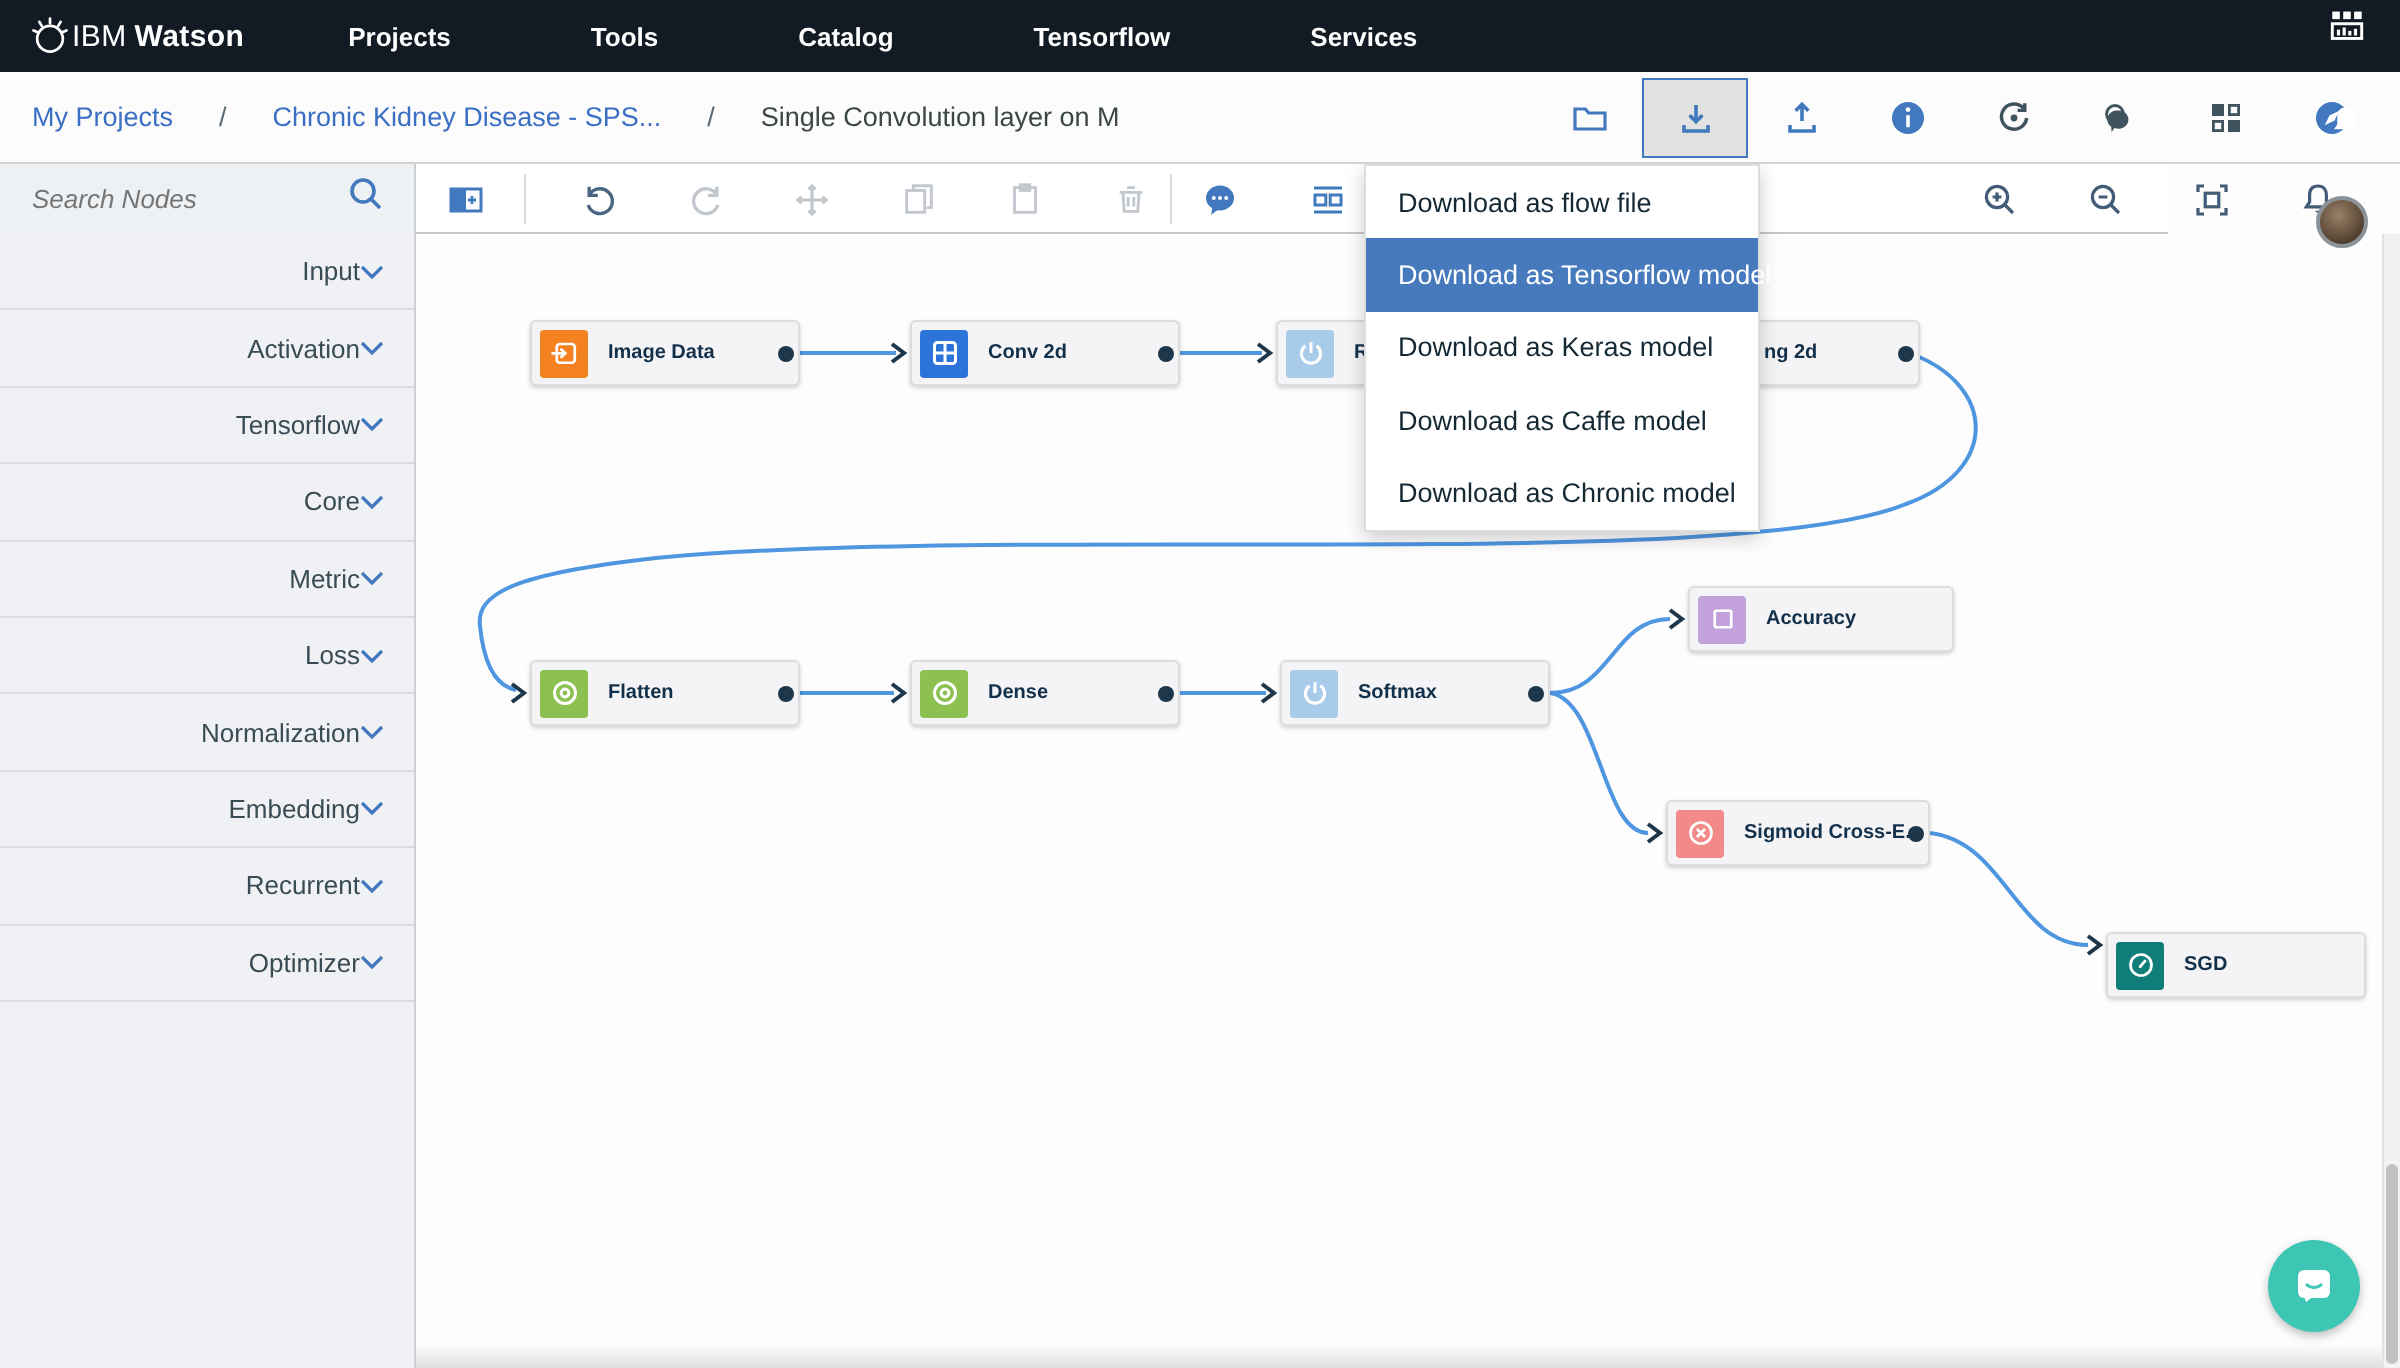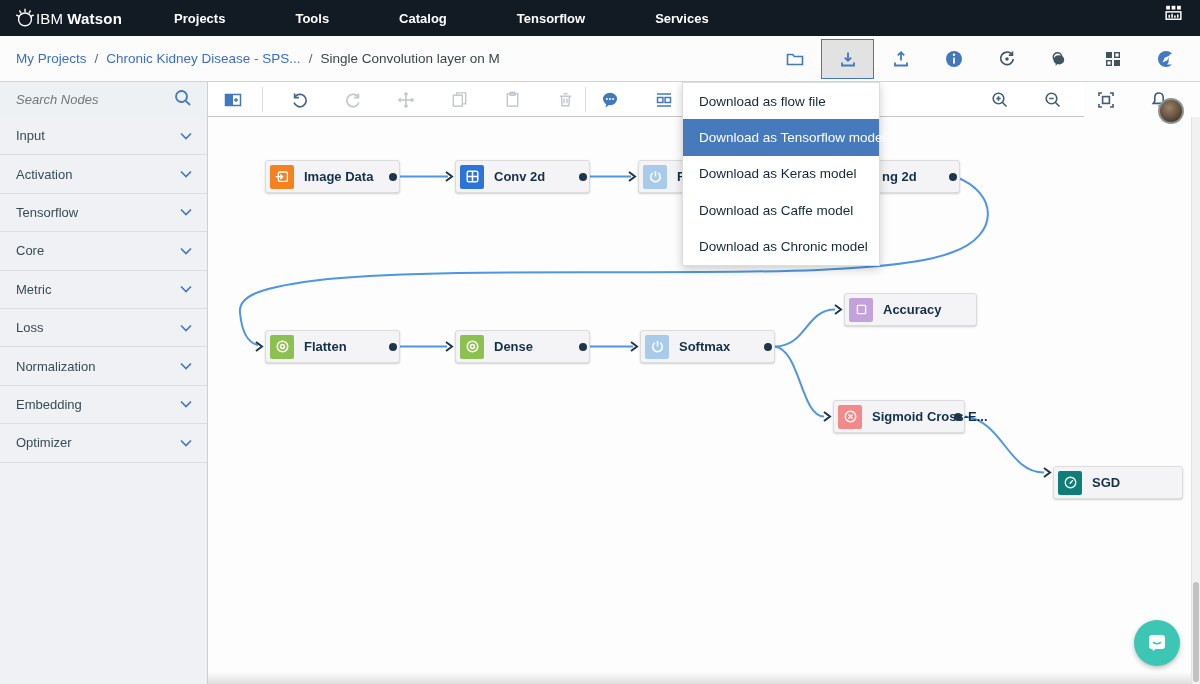--- a/index.html
+++ b/index.html
@@ -17,21 +17,21 @@
   .topnav-item { font-size:13px; font-weight:700; color:#fff; cursor:pointer; }
   .topnav-right { margin-left:auto; display:flex; align-items:flex-end; gap:26px; margin-right:16px;flex-direction:column; }
   .region { font-size:13px; color:#d4dadd; }
   .tn-icon { width:22px; height:22px; display:flex; align-items:center; justify-content:center; }
   .avatar { width:26px; height:26px; border-radius:50%; border:2px solid #8b9398;
             background:radial-gradient(circle at 42% 35%, #9b8268, #5d4a38 60%, #2e241c); }
 
   
   .crumbbar { position:absolute; left:0; top:36px; width:1200px; height:46px; background:#fcfcfd;
               border-bottom:1px solid #d2d2d2; display:flex; align-items:center; z-index:55; }
-  .crumbs { display:flex; align-items:center; gap:8px; margin-left:16px; font-size:13.5px; }
+  .crumbs { display:flex; align-items:center; gap:23px; margin-left:16px; font-size:13.5px; }
   .crumb-link { color:#3b6fc4; cursor:pointer; }
   .crumb-sep { color:#5a6872; }
   .crumb-current { color:#3c4646; }
   .doc-toolbar { margin-left:auto; display:flex; margin-right:8px; }
   .doc-tool { width:53px; height:40px; display:flex; align-items:center; justify-content:center; cursor:pointer; }
   .doc-tool.active { background:#e2e2e2; border:1px solid #4178be; }
 
   
   .toolbar { position:absolute; left:0; top:82px; width:1084px; height:35px; background:#fff;
              border-bottom:1px solid #c6c6c6; z-index:20; }
@@ -40,32 +40,32 @@
   .search-input { flex:1; border:none; outline:none; background:transparent; font-style:italic;
                   font-size:13px; color:#5a6872; padding-left:16px; font-family:inherit; width:150px; }
   .search-icon { margin-right:14px; }
   .tb-icon { position:absolute; top:0; width:36px; height:35px; display:flex; align-items:center;
              justify-content:center; cursor:pointer; }
   .tb-sep { position:absolute; top:5px; width:1px; height:25px; background:#dcdcdc; }
 
   
   .palette { position:absolute; left:0; top:117px; width:208px; height:567px; background:#eff1f4;
              border-right:1px solid #cfcfcf; z-index:10; }
-  .pal-item { height:38.4px; display:flex; align-items:center; justify-content:space-between;
+  .pal-item { height:38.4px; display:flex; align-items:center; justify-content:flex-end;
               padding:0 15px 0 16px; border-bottom:1px solid #dadee2; cursor:pointer; }
   .pal-label { font-size:13px; color:#394b54; }
 
   
   .canvas { position:absolute; left:208px; top:117px; width:992px; height:567px; background:#fdfdfd; }
   .wires { position:absolute; left:0; top:0; z-index:1; }
   .node { position:absolute; height:33px; background:#f4f4f6; border:1px solid #dcdcdc; border-radius:3px;
           box-shadow:0 1px 2px rgba(0,0,0,.18); display:flex; align-items:center; z-index:5; cursor:pointer; }
   .nicon { width:24px; height:24px; border-radius:2px; margin-left:4px; display:flex;
            align-items:center; justify-content:center; flex:none; }
-  .nlabel { font-size:13px; font-weight:700; color:#13304a; margin-left:10px; white-space:nowrap; }
+  .nlabel { font-size:10px; font-weight:700; color:#13304a; margin-left:10px; white-space:nowrap; }
   .port-out { position:absolute; right:2px; top:50%; margin-top:-4px; width:8px; height:8px;
               border-radius:50%; background:#1d3649; }
 
   
   .dl-menu { position:absolute; left:682px; top:82px; width:198px; background:#fff; z-index:50;
              border:1px solid #ddd; box-shadow:0 3px 9px rgba(0,0,0,.2); }
   .dl-item { height:36.4px; display:flex; align-items:center; padding-left:16px; font-size:13.5px;
              color:#152935; cursor:pointer; white-space:nowrap; }
   .dl-item.selected { background:#4779bd; color:#fff; }
 
@@ -329,20 +329,26 @@
       </svg>
   </div>
   <div class="pal-item">
     <span class="pal-label">Normalization</span>
     <svg width="12" height="8" viewBox="0 0 12 8">
         <path d="M1 1.5 6 6.5 11 1.5" fill="none" stroke="#4178be" stroke-width="1.6"></path>
       </svg>
   </div>
   <div class="pal-item">
     <span class="pal-label">Embedding</span>
+    <svg width="12" height="8" viewBox="0 0 12 8">
+        <path d="M1 1.5 6 6.5 11 1.5" fill="none" stroke="#4178be" stroke-width="1.6"></path>
+      </svg>
+  </div>
+  <div class="pal-item">
+    <span class="pal-label">Recurrent</span>
     <svg width="12" height="8" viewBox="0 0 12 8">
         <path d="M1 1.5 6 6.5 11 1.5" fill="none" stroke="#4178be" stroke-width="1.6"></path>
       </svg>
   </div>
   <div class="pal-item">
     <span class="pal-label">Optimizer</span>
     <svg width="12" height="8" viewBox="0 0 12 8">
         <path d="M1 1.5 6 6.5 11 1.5" fill="none" stroke="#4178be" stroke-width="1.6"></path>
       </svg>
   </div>

